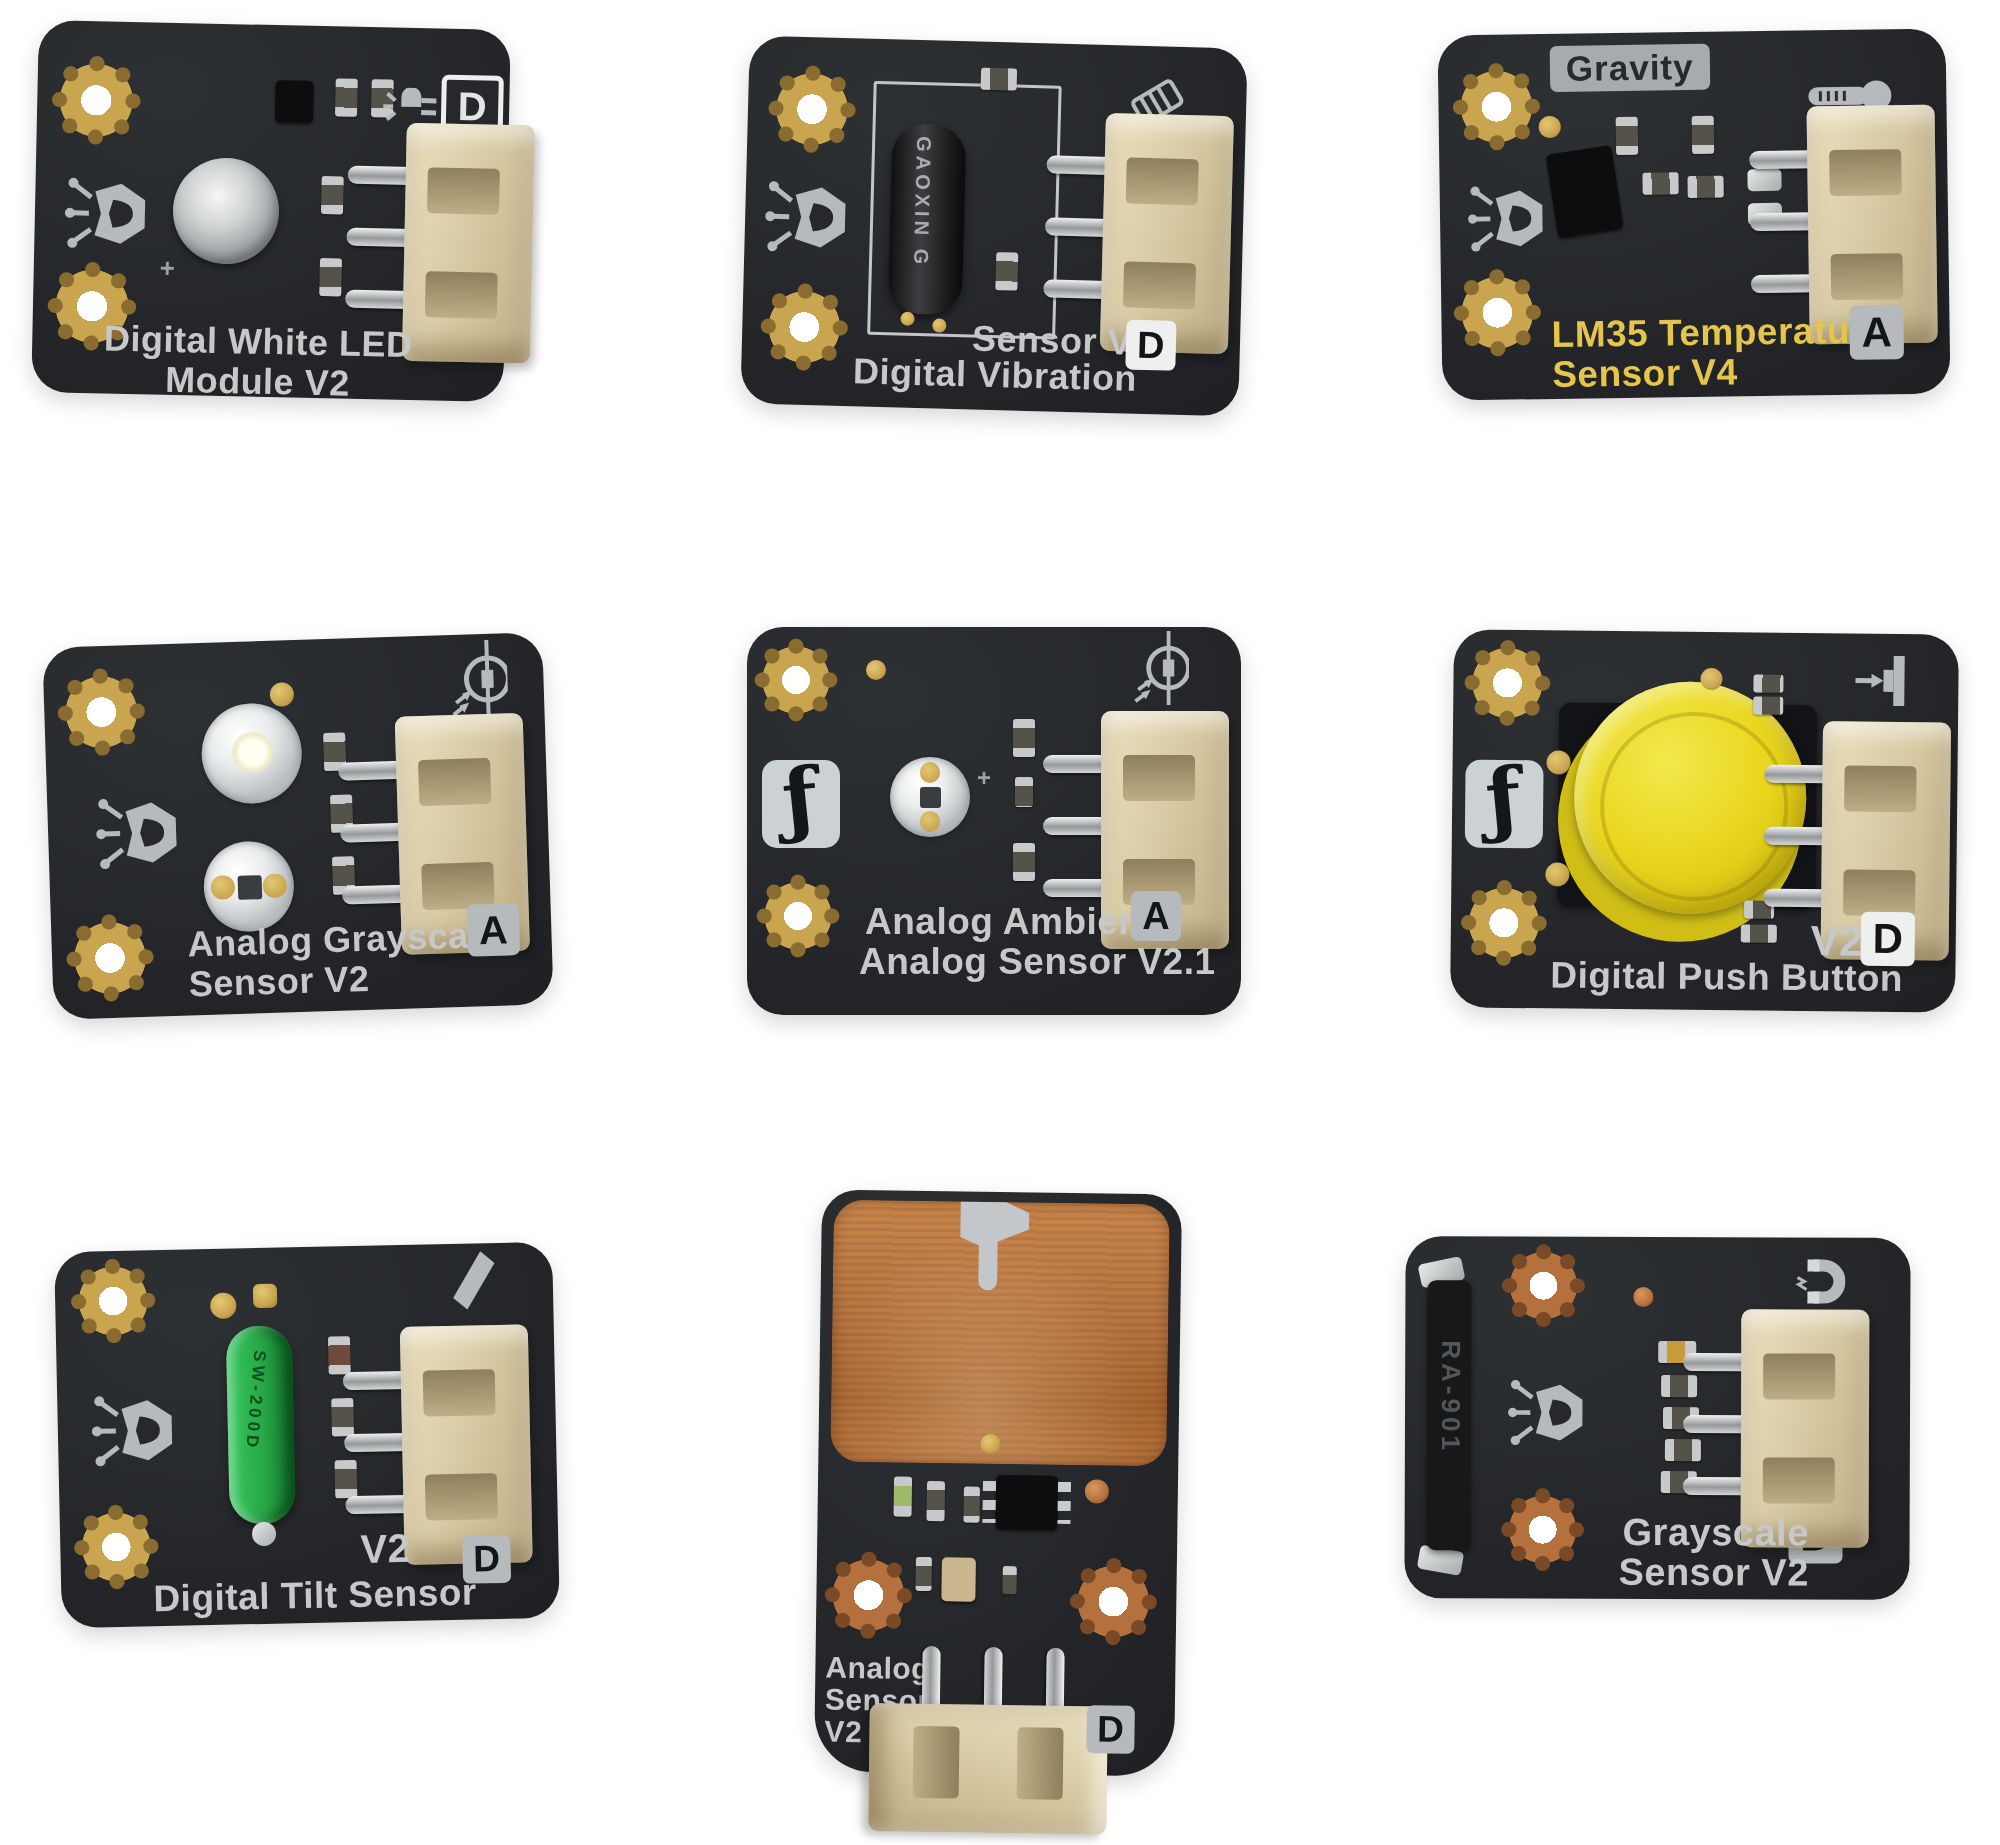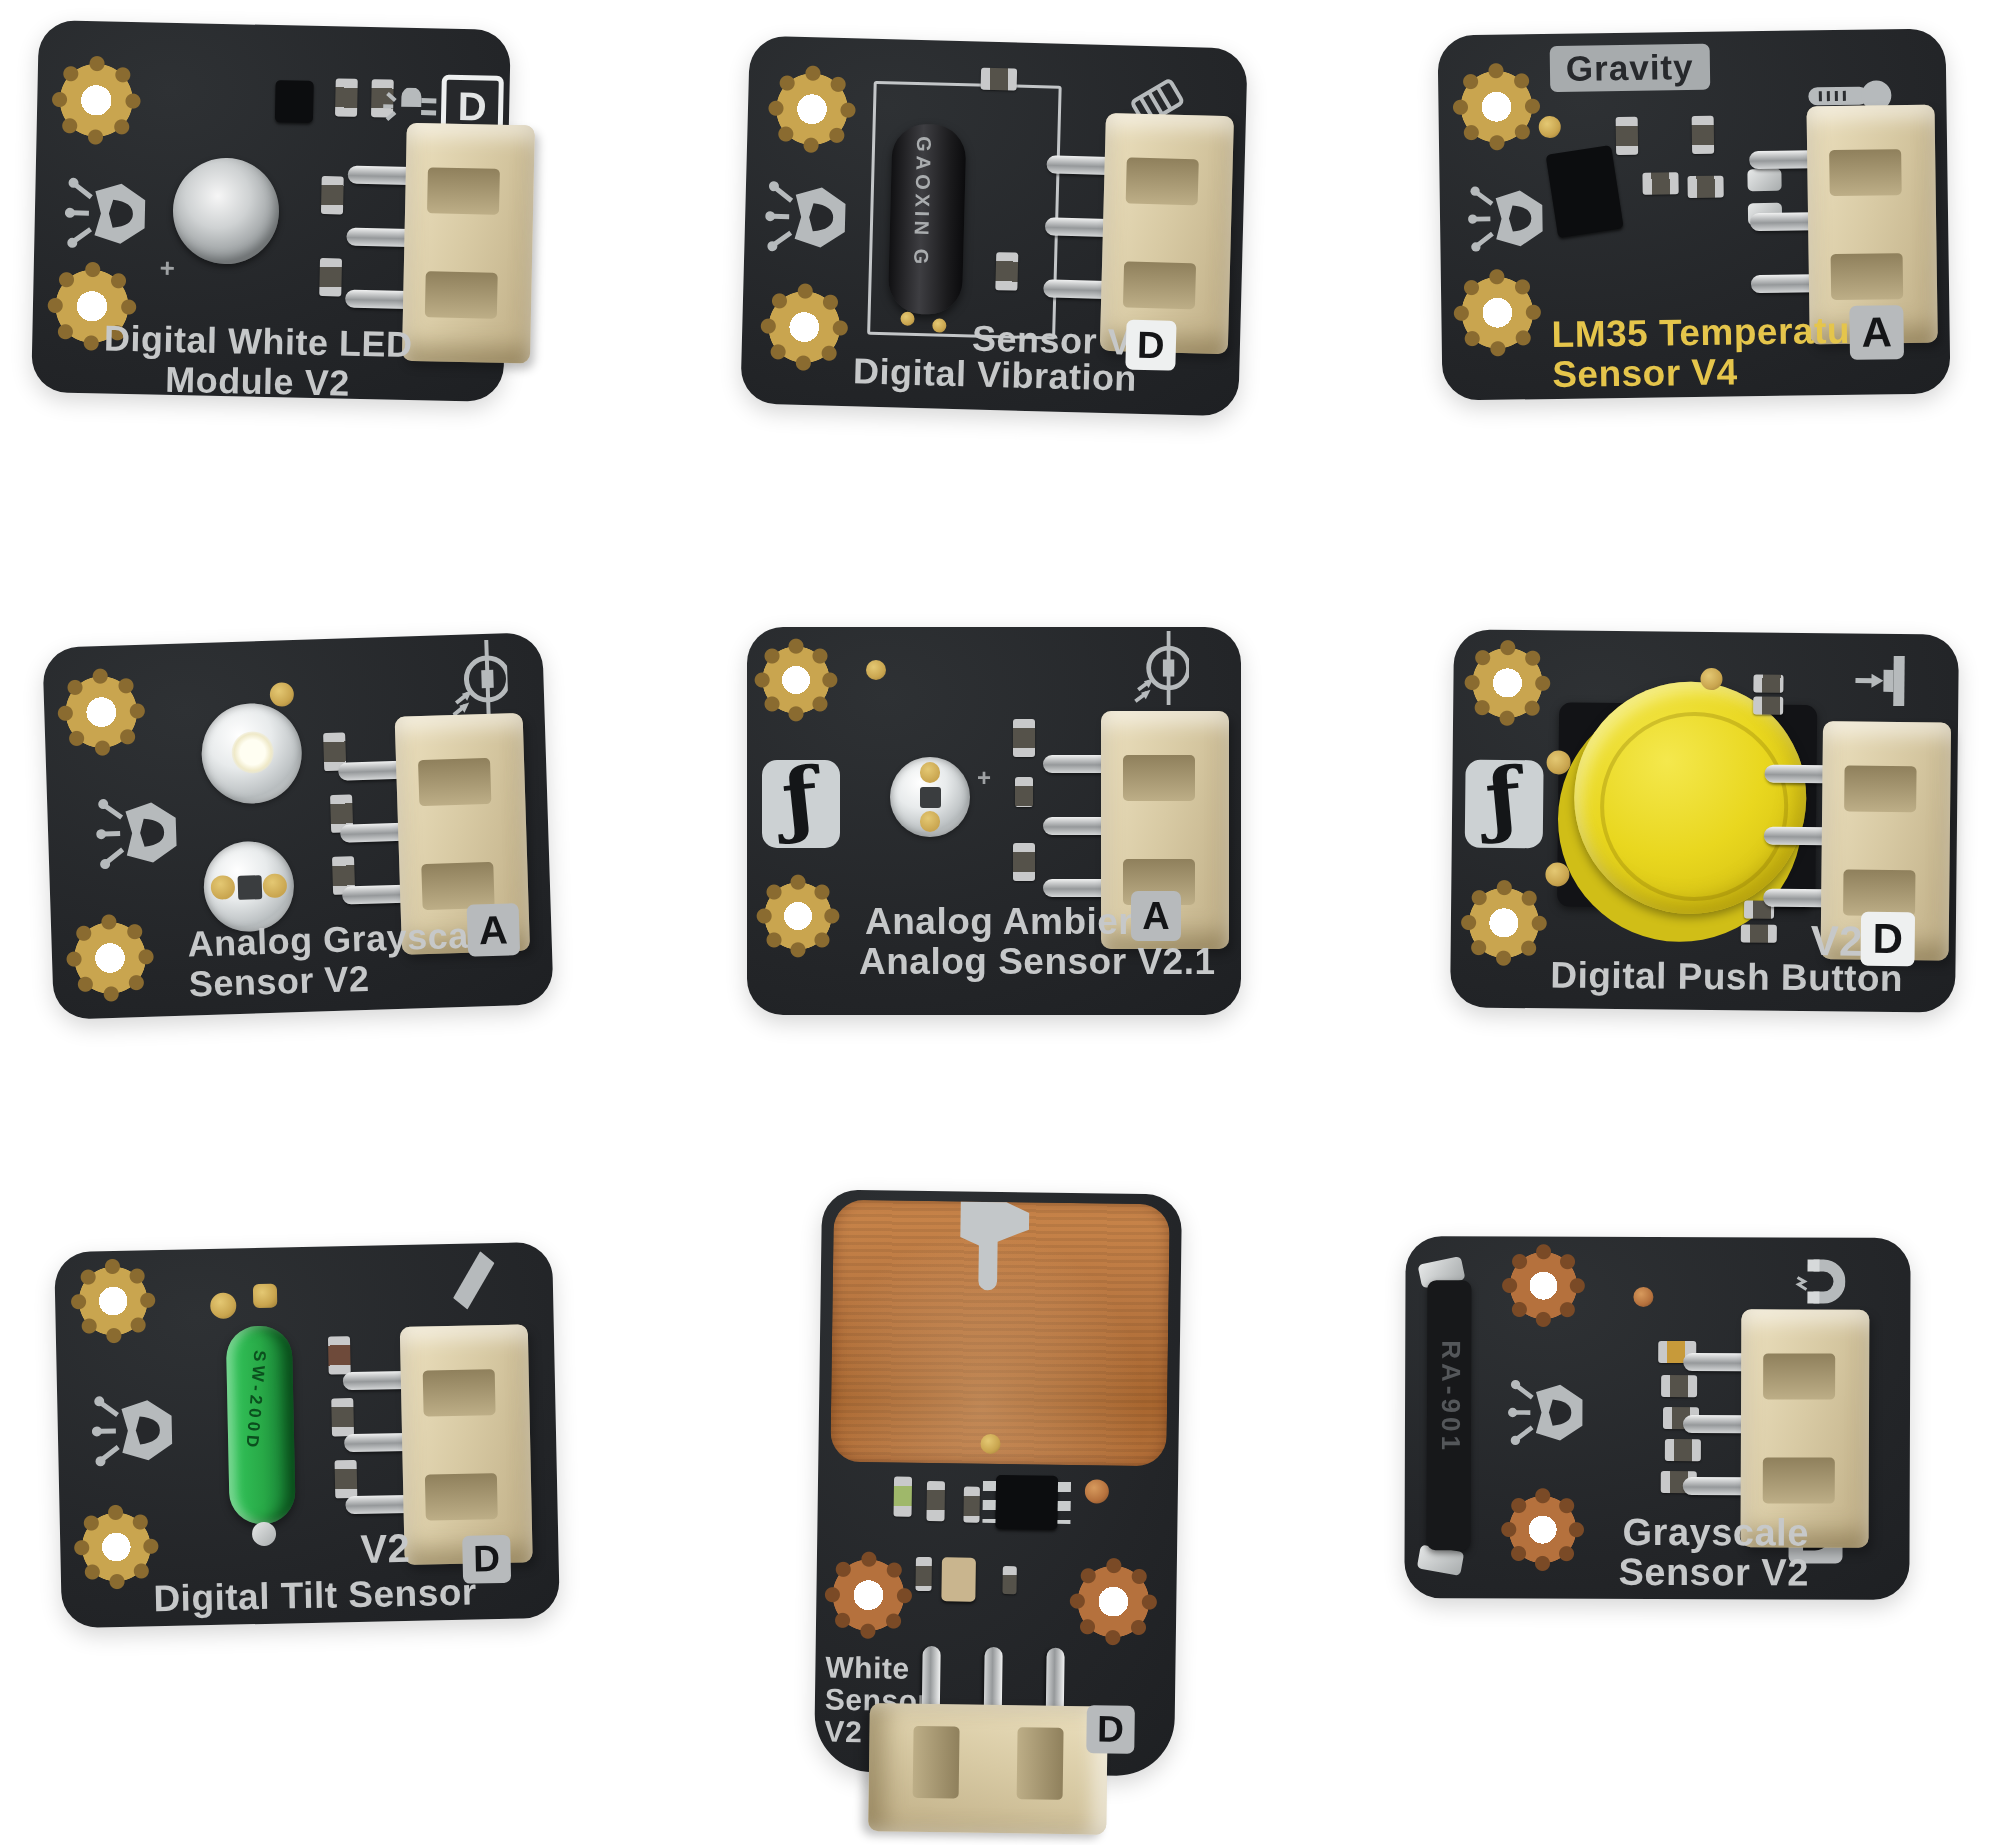--- a/index.html
+++ b/index.html
@@ -373,21 +373,21 @@
     <div class="smd v green" style="left:76px;top:286px;width:18px;height:40px;"></div>
     <div class="smd v" style="left:109px;top:290px;width:18px;height:40px;"></div>
     <div class="smd v" style="left:146px;top:295px;width:16px;height:36px;"></div>
     <div class="blackchip ic6" style="left:178px;top:283px;width:62px;height:54px;"></div>
     <div class="copperdot" style="left:267px;top:286px;width:24px;height:24px;"></div>
     <div class="smd v" style="left:99px;top:366px;width:16px;height:34px;"></div>
     <div class="blackchip" style="left:125px;top:366px;width:34px;height:44px;background:#c9b58e;"></div>
     <div class="smd v" style="left:186px;top:374px;width:14px;height:28px;"></div>
     <div class="hole copper" style="left:2px;top:355px;"></div>
     <div class="hole copper" style="left:247px;top:358px;"></div>
-    <div class="lbl" style="left:10px;top:462px;font-size:30px;">White</div>
+    <div class="lbl" style="left:10px;top:462px;font-size:30px;">Analog</div>
     <div class="lbl" style="left:10px;top:494px;font-size:30px;">Sensor</div>
     <div class="lbl" style="left:10px;top:526px;font-size:30px;">V2</div>
     <div class="conn rot90" style="left:81px;top:429px;">
       <div class="pin p1"></div>
         <div class="pin p2"></div>
         <div class="pin p3"></div>
         <div class="cbody"></div>
     </div>
     <div class="badge" style="left:272px;top:512px;width:48px;height:48px;font-size:37px;">D</div>
   </div>

